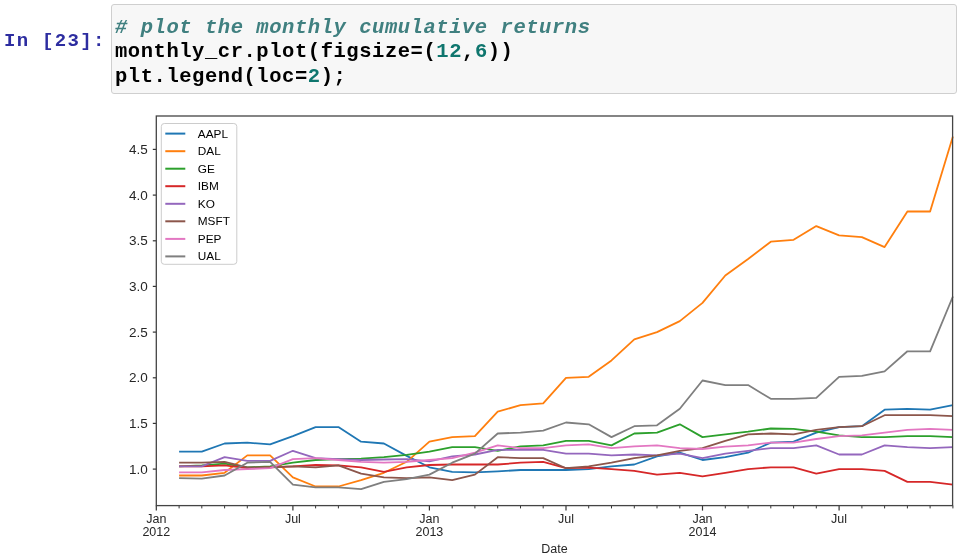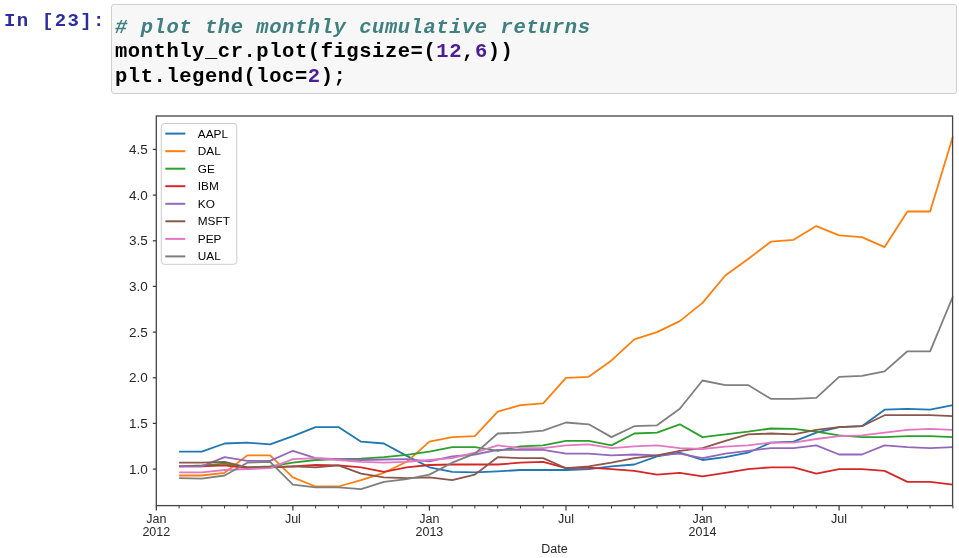--- a/index.html
+++ b/index.html
@@ -1,20 +1,20 @@
 <!DOCTYPE html>
 <html><head><meta charset="utf-8">
 <style>
 html,body{margin:0;padding:0;background:#ffffff;width:959px;height:558px;overflow:hidden;}
 body{position:relative;font-family:"Liberation Sans",sans-serif;}
-.prompt{position:absolute;left:4px;top:10px;letter-spacing:1.3px;color:#2d2da0;font-family:"Liberation Mono",monospace;font-size:19px;font-weight:bold;}
+.prompt{position:absolute;left:4px;top:30px;letter-spacing:1.3px;color:#2d2da0;font-family:"Liberation Mono",monospace;font-size:19px;font-weight:bold;}
 .cell{position:absolute;left:111px;top:4px;width:844px;height:88px;background:#f7f7f7;border:1px solid #cfcfcf;border-radius:3px;}
 .code{position:absolute;left:3px;top:10.5px;font-family:"Liberation Mono",monospace;font-size:20.5px;font-weight:bold;line-height:24.6px;letter-spacing:0.55px;white-space:pre;color:#000000;}
 .cm{color:#408080;font-style:italic;}
-.nm{color:#4c1d95;}
+.nm{color:#0f766e;}
 </style></head>
 <body>
 <div class="prompt">In [23]:</div>
 <div class="cell">
     <div class="code"><span class="cm"># plot the monthly cumulative returns</span>
 monthly_cr.plot(figsize=(<span class="nm">12</span>,<span class="nm">6</span>))
 plt.legend(loc=<span class="nm">2</span>);</div>
   </div>
 <svg width="959" height="558" viewBox="0 0 959 558" style="position:absolute;left:0;top:0">
 <rect x="156.3" y="116.0" width="796.3" height="389.6" fill="#ffffff" stroke="none"></rect>

